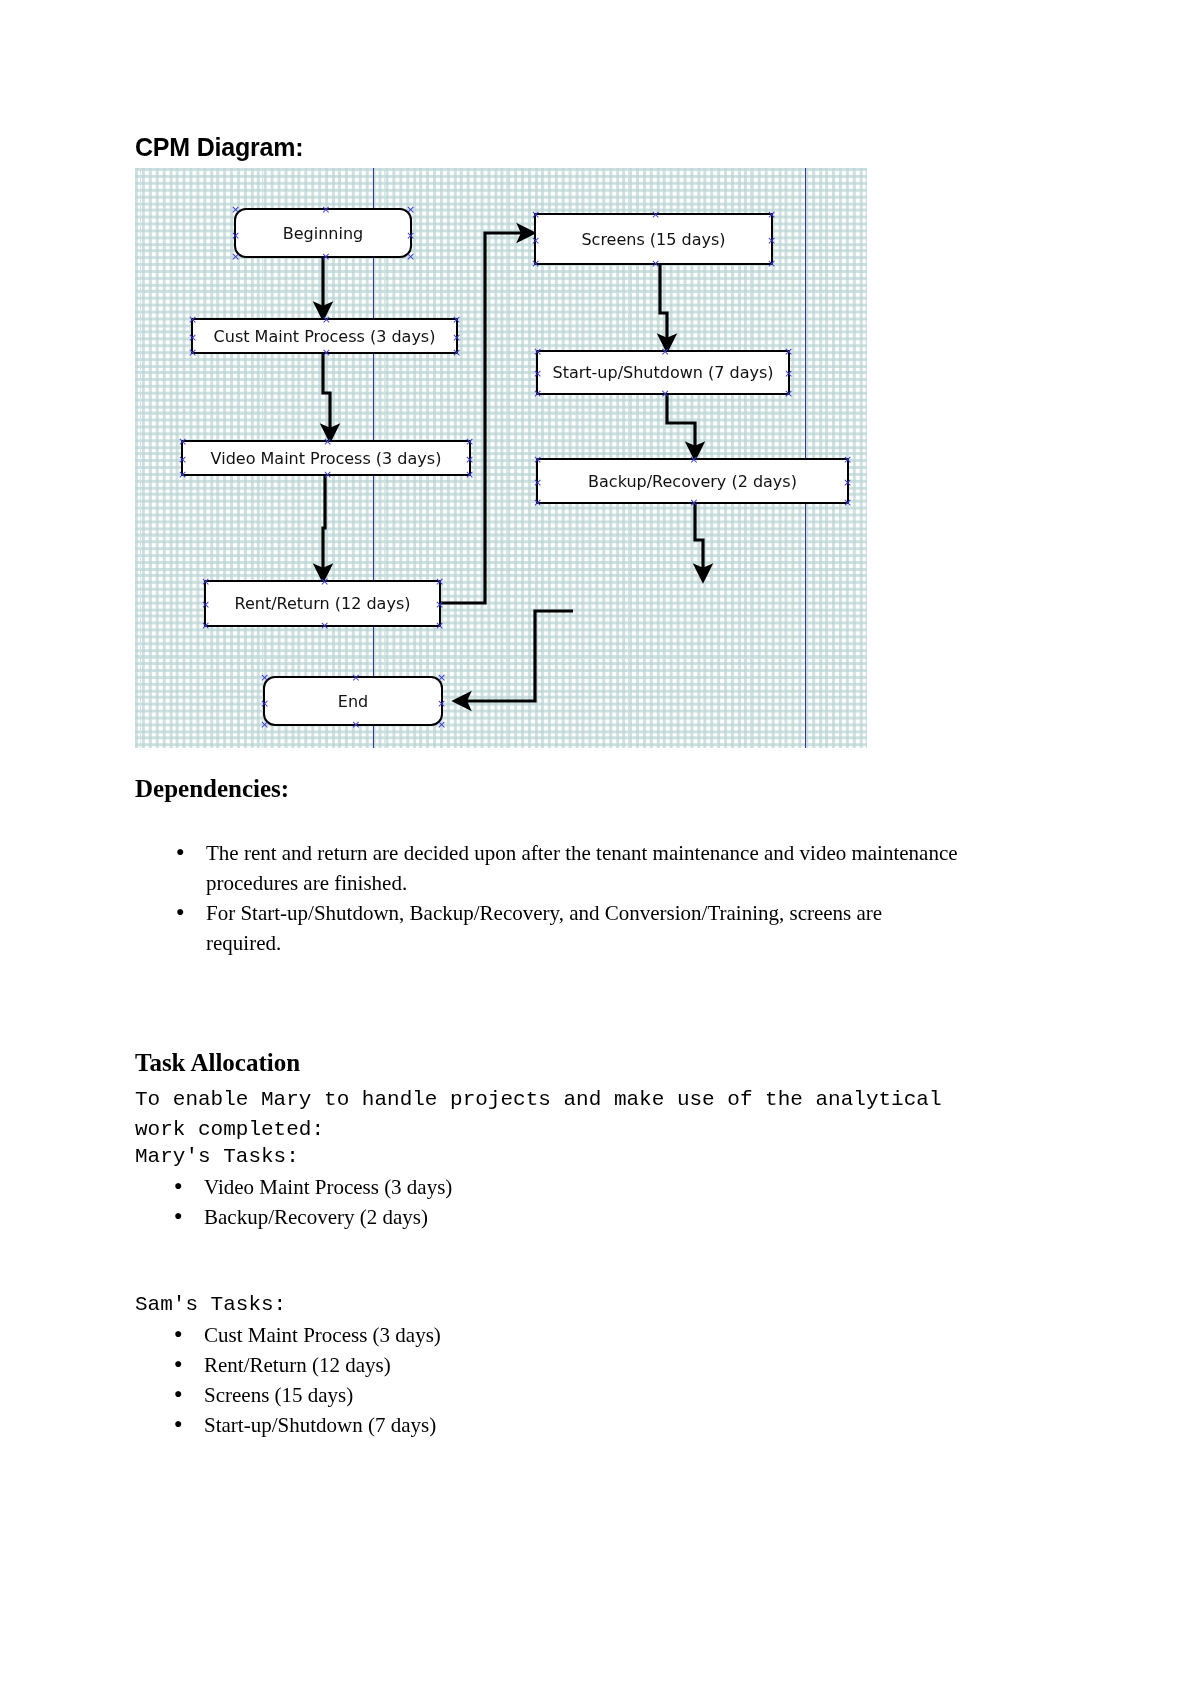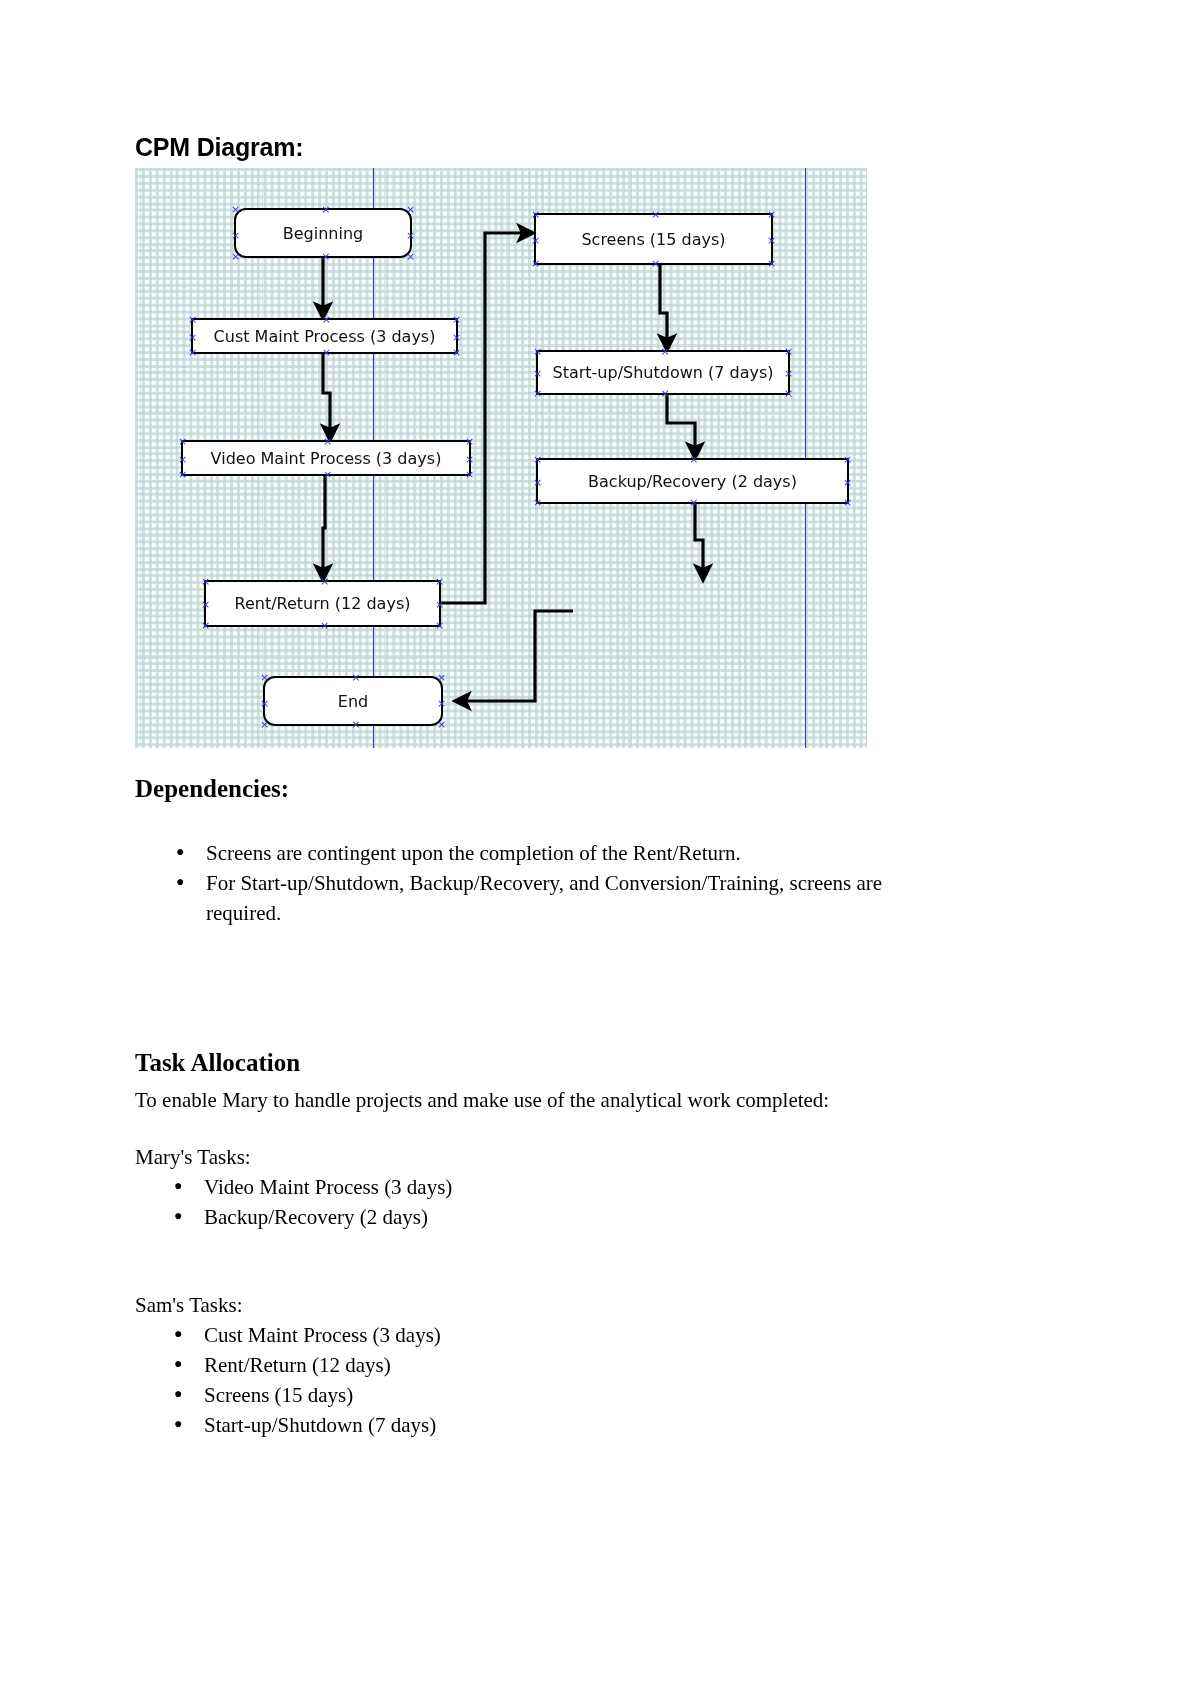--- a/index.html
+++ b/index.html
@@ -36,21 +36,21 @@
   .h-serif {
     position: absolute;
     font-family: "Liberation Serif", "DejaVu Serif", serif;
     font-weight: bold;
     font-size: 25px;
     color: #000;
     white-space: nowrap;
   }
   .body-text {
     position: absolute;
-    font-family: Liberation Serif, serif;
+    font-family: Liberation Mono, monospace;
     font-size: 21px;
     line-height: 30px;
     color: #000;
   }
 
   
   ul.bl {
     position: absolute;
     margin: 0;
     padding: 0;
@@ -309,21 +309,21 @@
           <span style="right:0;bottom:0"></span>
       </span>
     </div>
 
 
   </div>
 
   <div class="h-serif" style="left:135px; top:775px;">Dependencies:</div>
 
   <ul class="bl" style="left:170px; top:838px; width:790px;">
-    <li><span>Screens are contingent upon the completion of the Rent/Return.</span></li>
+    <li><span>The rent and return are decided upon after the tenant maintenance and video maintenance procedures are finished.</span></li>
     <li><span>For Start-up/Shutdown, Backup/Recovery, and Conversion/Training, screens are required.</span></li>
   </ul>
 
   <div class="h-serif" style="left:135px; top:1049px;">Task Allocation</div>
 
   <div class="body-text" style="left:135px; top:1085px; width:840px;">To enable Mary to handle projects and make use of the analytical work completed:</div>
 
   <div class="body-text" style="left:135px; top:1142px;">Mary's Tasks:</div>
 
   <ul class="bl tight" style="left:168px; top:1172px; width:600px;">

